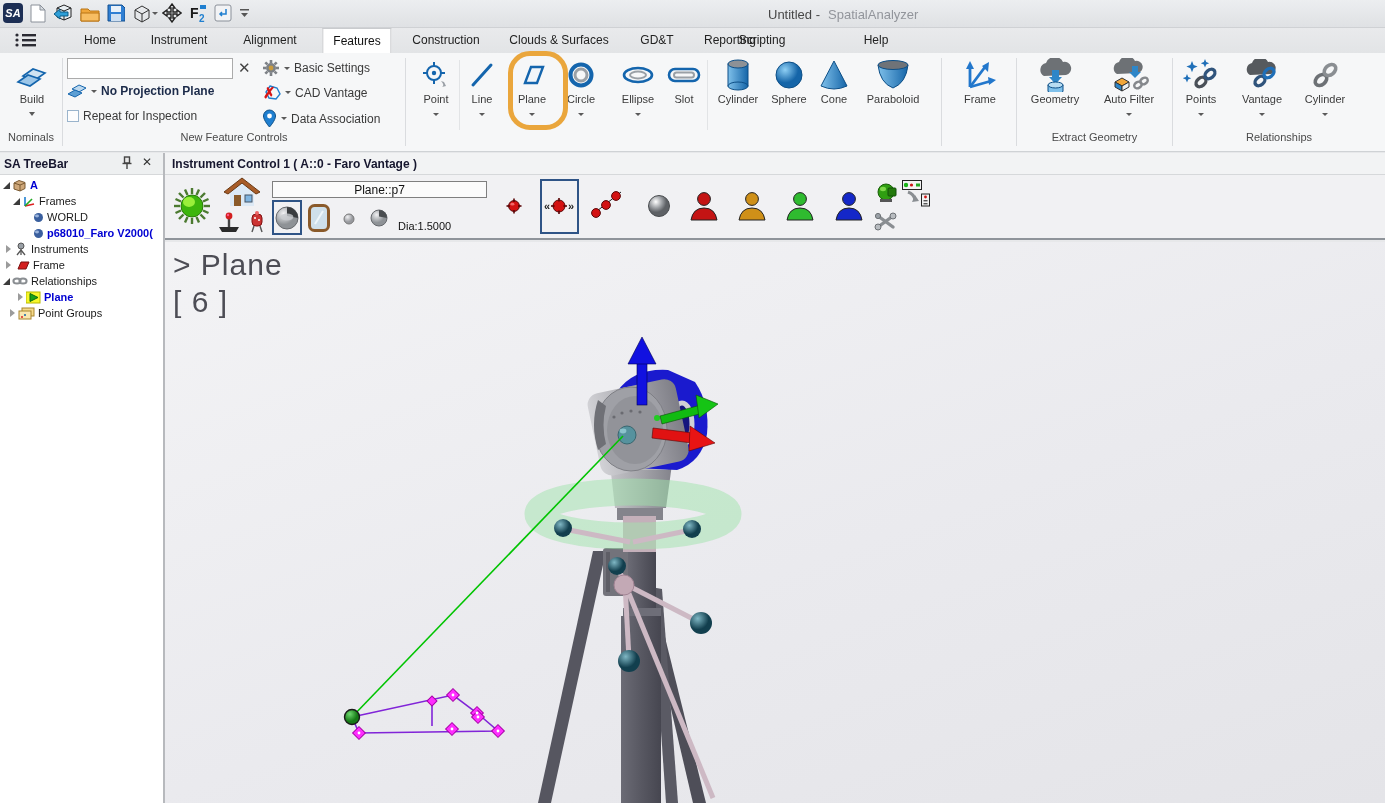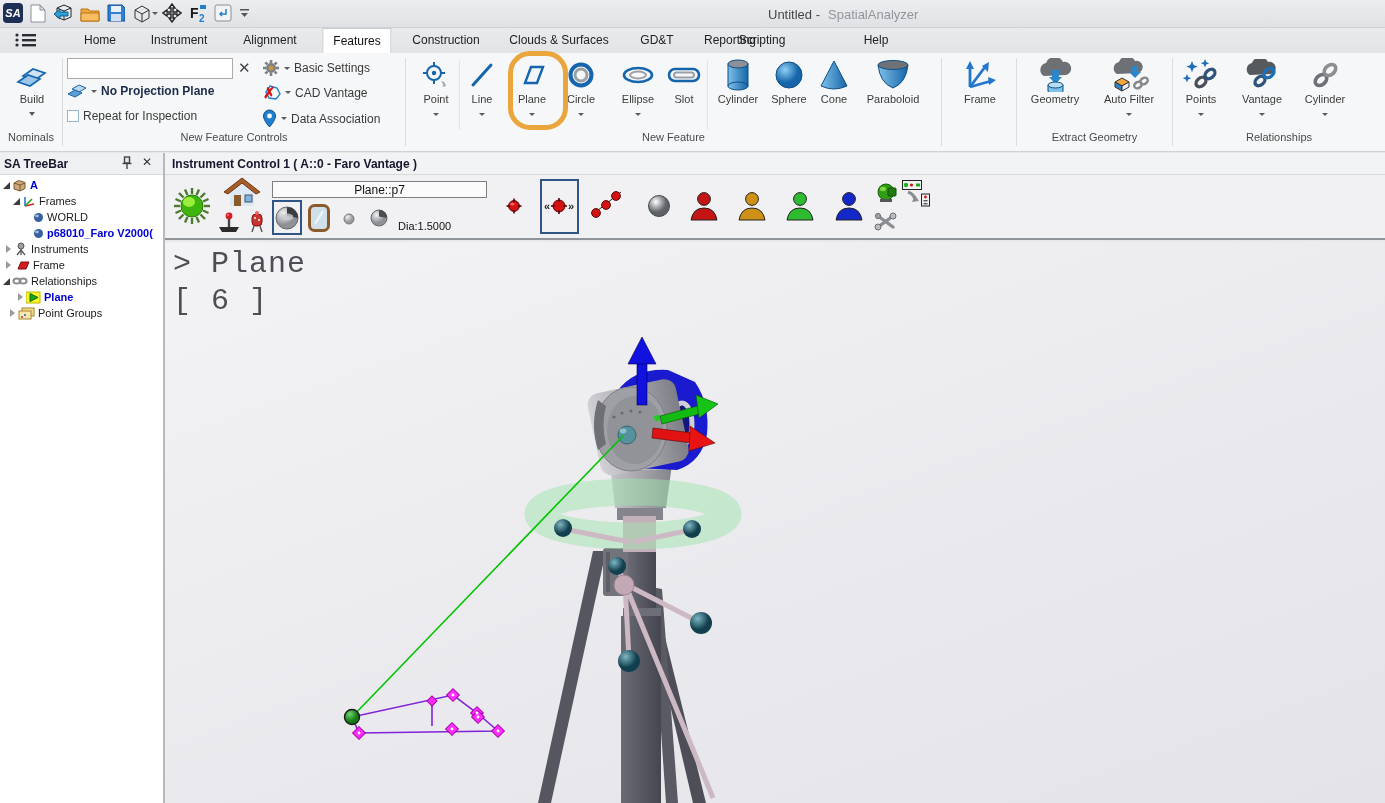--- a/index.html
+++ b/index.html
@@ -36,21 +36,21 @@
   .trow { position:absolute; height:16px; display:flex; align-items:center; font-size:11px; color:#1a1a1a; white-space:nowrap; }
   .trow .lbl { margin-left:3px; }
   .bold-blue { color:#0000d2; font-weight:bold; }
   .tw-exp { width:0; height:0; border-left:7px solid transparent; border-bottom:7px solid #3c3c3c; transform:rotate(0deg); }
   .tw-col { width:0; height:0; border-top:4px solid transparent; border-bottom:4px solid transparent; border-left:5px solid #9b9b9b; }
   
   #insttb { left:165px; top:175px; width:1220px; height:65px; background:#f1f1f3; border-bottom:2px solid #8f949a; }
   .sel-box { position:absolute; border:2px solid #2f5486; background:transparent; }
   #target-field { position:absolute; left:107px; top:6px; width:215px; height:17px; background:#fbfbfb; border:1px solid #7f7f7f; text-align:center; font-size:12px; color:#111; font-family:"Liberation Sans", sans-serif; }
   
-  #viewport { left:165px; top:242px; width:1220px; height:561px; background:linear-gradient(160deg,#f3f3f5 0%,#eaeaee 55%,#e4e4e8 100%); overflow:hidden;font-family:Liberation Mono, monospace; }
+  #viewport { left:165px; top:242px; width:1220px; height:561px; background:linear-gradient(160deg,#f3f3f5 0%,#eaeaee 55%,#e4e4e8 100%); overflow:hidden; }
   #vp-prompt { position:absolute; left:8px; top:4px; color:#4d4d55; font-size:30px; line-height:37px; letter-spacing:1px; }
   svg { display:block; }
 </style>
 </head>
 <body>
 
 <div class="abs" id="titlebar">
   <span class="qa-ic" style="left:2px">
     <svg width="20" height="20">
         <rect x="0" y="0" width="20" height="20" rx="4" fill="#1d2f55"></rect>
@@ -341,21 +341,20 @@
               <stop offset="0" stop-color="#7fc0ea"></stop>
               <stop offset="1" stop-color="#1565a8"></stop>
             </linearGradient>
           </defs>
           <path d="M2,6 Q4,24 17,29 Q30,24 32,6 Q17,13 2,6 Z" fill="url(#gpar)" stroke="#0d4f87"></path>
           <ellipse cx="17" cy="6" rx="15" ry="4.5" fill="#6f7378" stroke="#0d4f87"></ellipse>
         </svg>
     </div>
     <div class="rlabel">Paraboloid</div>
   </div>
-  <div class="grp-label" style="left:406px;width:535px">New Feature</div>
 
   <div class="rbtn" style="left:950px;width:60px">
     <div class="ric">
       <svg width="34" height="32">
           <g stroke="#2277cc" stroke-width="2.8" fill="none">
             <line x1="7" y1="28" x2="7" y2="8"></line>
             <line x1="7" y1="28" x2="28" y2="22"></line>
             <line x1="7" y1="28" x2="22" y2="8"></line>
           </g>
           <g fill="#2277cc">

